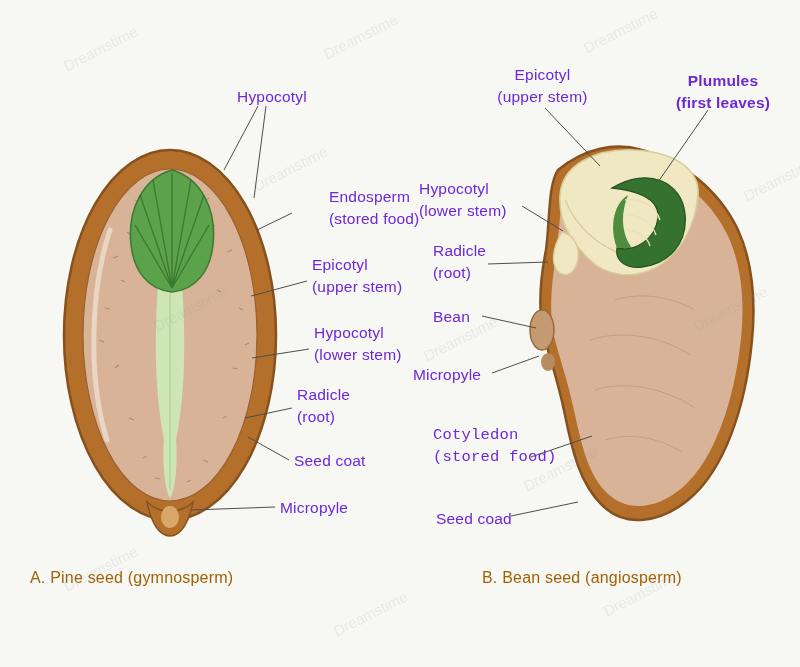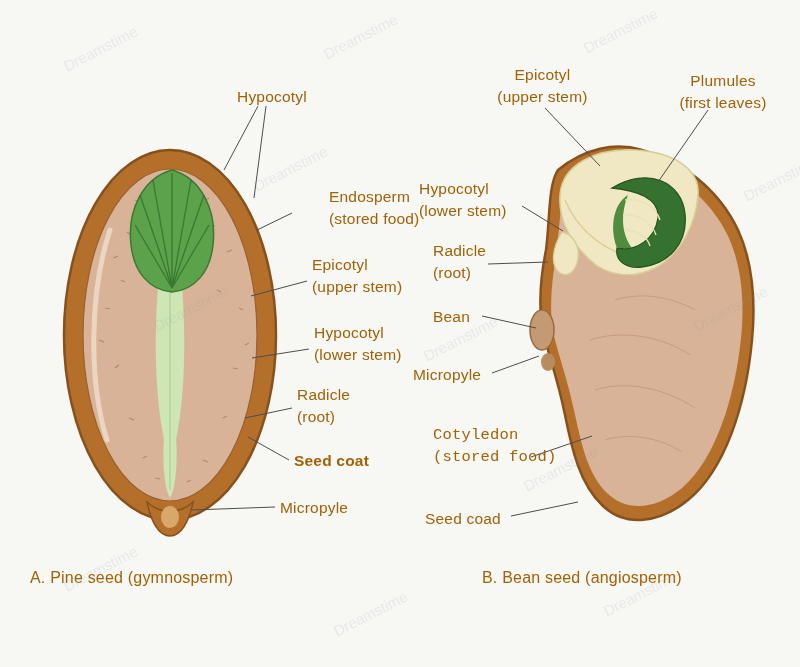--- a/index.html
+++ b/index.html
@@ -3,21 +3,21 @@
 <meta charset="utf-8">
 <style>
   html,body{margin:0;padding:0;}
   body{font-family:"Liberation Sans", sans-serif; background:#ffffff;}
   #canvas{position:relative; width:800px; height:667px; background:#f7f7f4; overflow:hidden;}
   .label{
     position:absolute;
     white-space:pre-line;
     font-size:15.5px;
     line-height:1.45;
-    color:#a16207;
+    color:#6d28d9;
     letter-spacing:.2px;
   }
   .label.center{text-align:center;}
   .caption{
     position:absolute;
     font-size:16px;
     color:#a16207;
     text-align:left;
     letter-spacing:.2px;
   }
@@ -103,36 +103,36 @@
 
   <div class="label" style="left:237px; top:86px;">Hypocotyl</div>
   <div class="label" style="left:297px; top:186px;margin-left:32px;">Endosperm
 (stored food)</div>
   <div class="label" style="left:312px; top:254px;">Epicotyl
 (upper stem)</div>
   <div class="label" style="left:314px; top:322px;">Hypocotyl
 (lower stem)</div>
   <div class="label" style="left:297px; top:384px;">Radicle
 (root)</div>
-  <div class="label" style="left:294px; top:450px;font-weight:bold;">Seed coat</div>
+  <div class="label" style="left:294px; top:450px;">Seed coat</div>
   <div class="label" style="left:280px; top:497px;">Micropyle</div>
 
   <div class="label center" style="left:485px; top:64px; width:115px;">Epicotyl
 (upper stem)</div>
-  <div class="label center" style="left:663px; top:70px; width:120px;">Plumules
+  <div class="label center" style="left:663px; top:70px; width:120px;font-weight:bold;">Plumules
 (first leaves)</div>
   <div class="label" style="left:419px; top:178px;">Hypocotyl
 (lower stem)</div>
   <div class="label" style="left:433px; top:240px;">Radicle
 (root)</div>
   <div class="label" style="left:433px; top:306px;">Bean</div>
   <div class="label" style="left:413px; top:364px;">Micropyle</div>
   <div class="label" style="left:433px; top:424px;font-family:Liberation Mono, monospace;">Cotyledon
 (stored food)</div>
-  <div class="label" style="left:425px; top:508px;">Seed coad</div>
+  <div class="label" style="left:436px; top:508px;">Seed coad</div>
 
   <div class="caption" style="left:30px; top:569px; width:290px;">A. Pine seed (gymnosperm)</div>
   <div class="caption" style="left:482px; top:569px; width:300px;">B. Bean seed (angiosperm)</div>
 
   <span class="wm" style="left:60px;  top:40px;">Dreamstime</span>
   <span class="wm" style="left:320px; top:28px;">Dreamstime</span>
   <span class="wm" style="left:580px; top:22px;">Dreamstime</span>
   <span class="wm" style="left:250px; top:160px;">Dreamstime</span>
   <span class="wm" style="left:150px; top:300px;">Dreamstime</span>
   <span class="wm" style="left:420px; top:330px;">Dreamstime</span>

